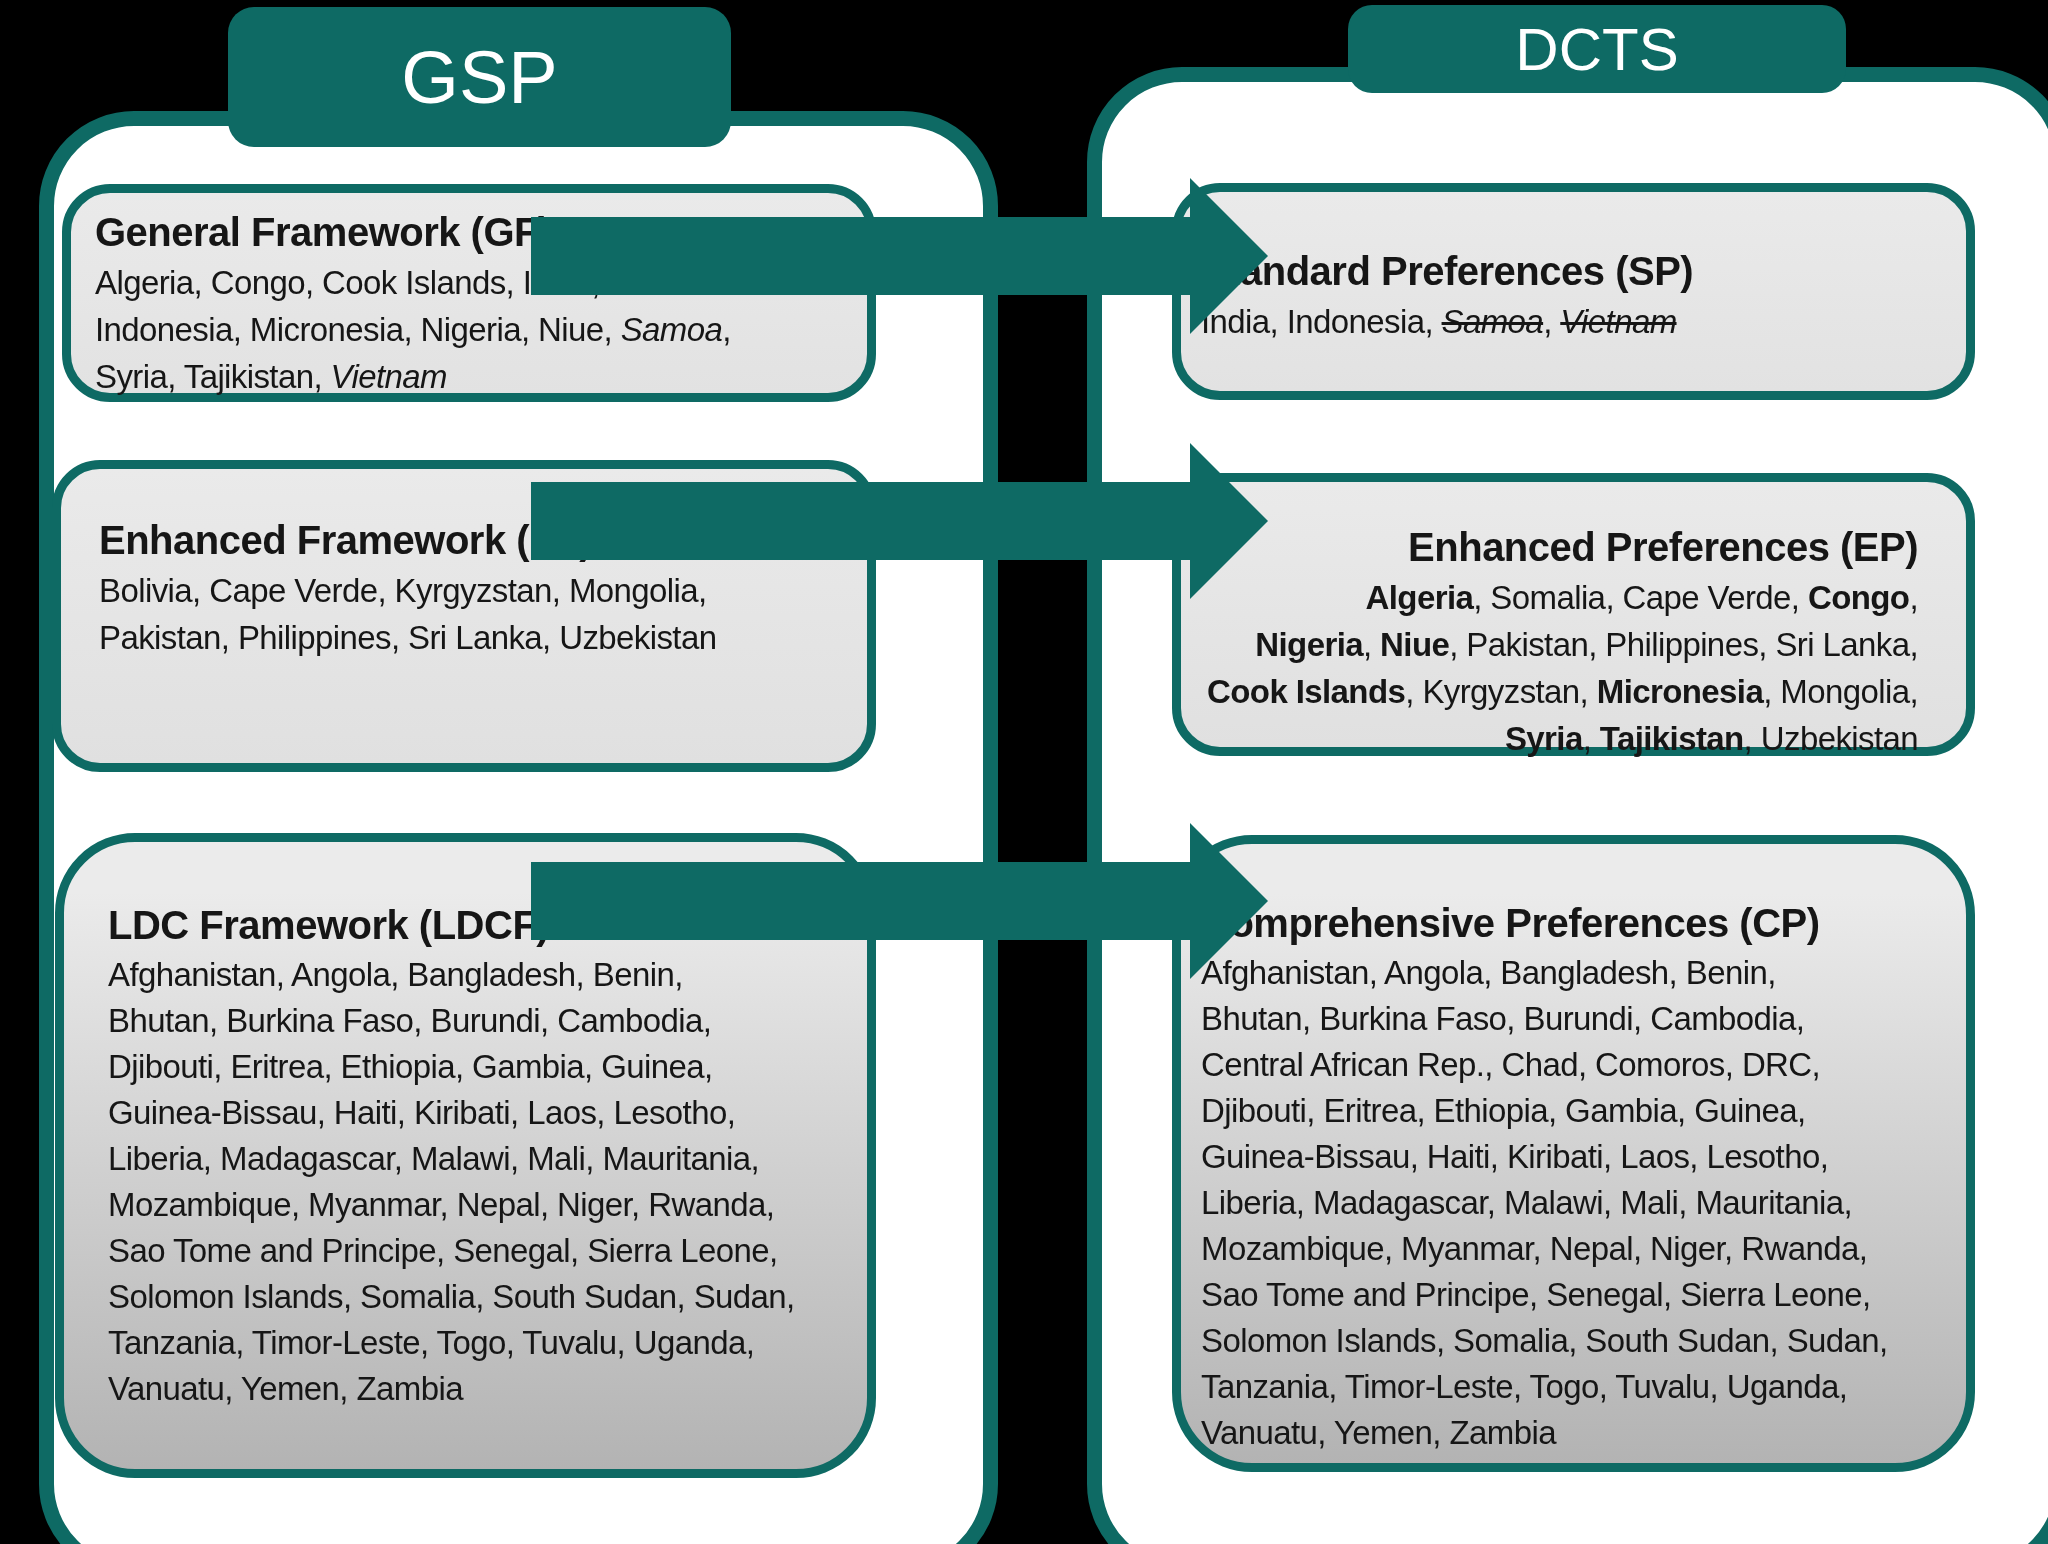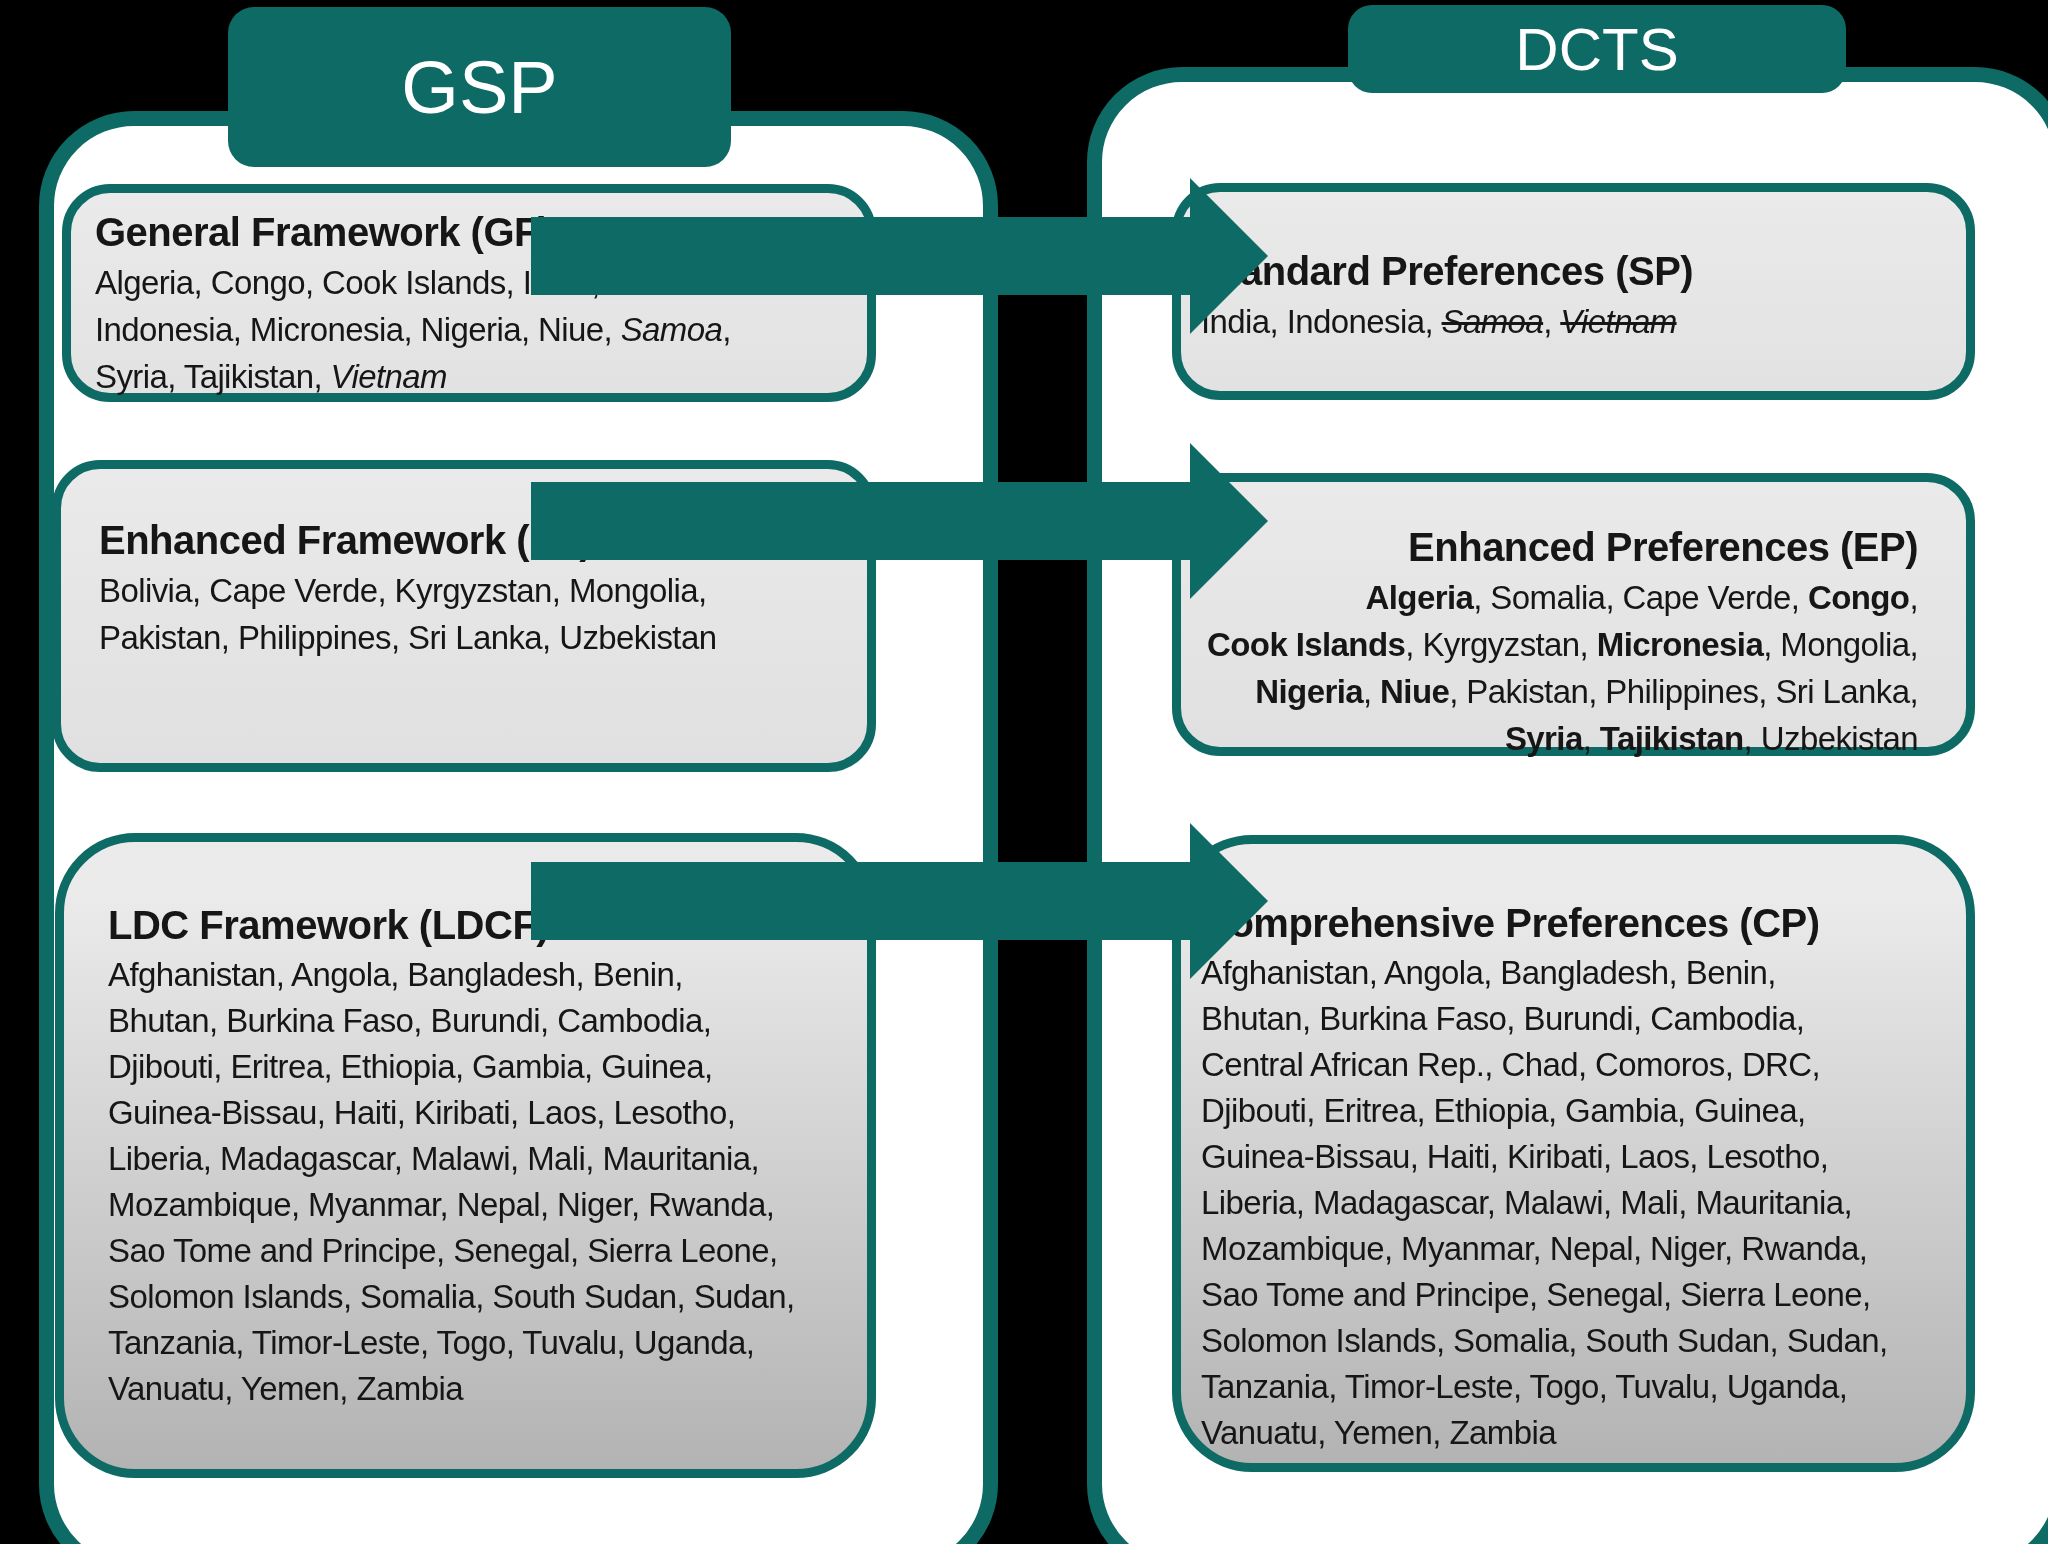--- a/index.html
+++ b/index.html
@@ -7,21 +7,21 @@
           font-family:"Liberation Sans", sans-serif;color:#161616;}
 
   
   .container{position:absolute;background:#fff;border:15px solid #0e6a64;border-radius:95px;}
   .container.left {left:39px;  top:111px; width:929px; height:1438px;}
   .container.right{left:1087px;top:67px;  width:953px; height:1482px;}
 
   
   .tab{position:absolute;background:#0e6a64;color:#fff;display:flex;align-items:center;justify-content:center;
        letter-spacing:0;}
-  .tab.gsp {left:228px; top:7px; width:503px; height:160px; border-radius:26px; font-size:74px;}
+  .tab.gsp {left:228px; top:7px; width:503px; height:140px; border-radius:26px; font-size:74px;}
   .tab.dcts{left:1348px;top:5px; width:498px; height:88px; border-radius:24px; font-size:60px;}
 
   
   .box{position:absolute;border:9px solid #0e6a64;box-sizing:border-box;}
   .box-gf  {left:62px;  top:184px; width:814px; height:218px; border-radius:48px;
             background:linear-gradient(#eaeaea,#e2e2e2); padding:12px 20px 0 24px;}
   .box-ef  {left:52px;  top:460px; width:824px; height:312px; border-radius:48px;
             background:linear-gradient(#eaeaea,#e0e0e0); padding:44px 20px 0 38px;}
   .box-ldcf{left:55px;  top:833px; width:821px; height:645px; border-radius:80px;
             background:linear-gradient(#ebebeb 8%,#b3b3b3); padding:56px 20px 0 44px;}
@@ -97,22 +97,22 @@
     <div class="box-title">Standard Preferences (SP)</div>
     <div class="box-body">
         <div class="tline"><span>India, Indonesia, </span><span class="seg-is">Samoa</span><span>, </span><span class="seg-is">Vietnam</span></div>
       </div>
   </div>
 
   <div class="box box-ep">
     <div class="box-title">Enhanced Preferences (EP)</div>
     <div class="box-body">
         <div class="tline"><span class="seg-b">Algeria</span><span>, Somalia, Cape Verde, </span><span class="seg-b">Congo</span><span>,</span></div>
+        <div class="tline"><span class="seg-b">Nigeria</span><span>, </span><span class="seg-b">Niue</span><span>, Pakistan, Philippines, Sri Lanka,</span></div>
         <div class="tline"><span class="seg-b">Cook Islands</span><span>, Kyrgyzstan, </span><span class="seg-b">Micronesia</span><span>, Mongolia,</span></div>
-        <div class="tline"><span class="seg-b">Nigeria</span><span>, </span><span class="seg-b">Niue</span><span>, Pakistan, Philippines, Sri Lanka,</span></div>
         <div class="tline"><span class="seg-b">Syria</span><span>, </span><span class="seg-b">Tajikistan</span><span>, Uzbekistan</span></div>
       </div>
   </div>
 
   <div class="box box-cp">
     <div class="box-title">Comprehensive Preferences (CP)</div>
     <div class="box-body">
         <div class="tline"><span>Afghanistan, Angola, Bangladesh, Benin,</span></div>
         <div class="tline"><span>Bhutan, Burkina Faso, Burundi, Cambodia,</span></div>
         <div class="tline"><span>Central African Rep., Chad, Comoros, DRC,</span></div>

